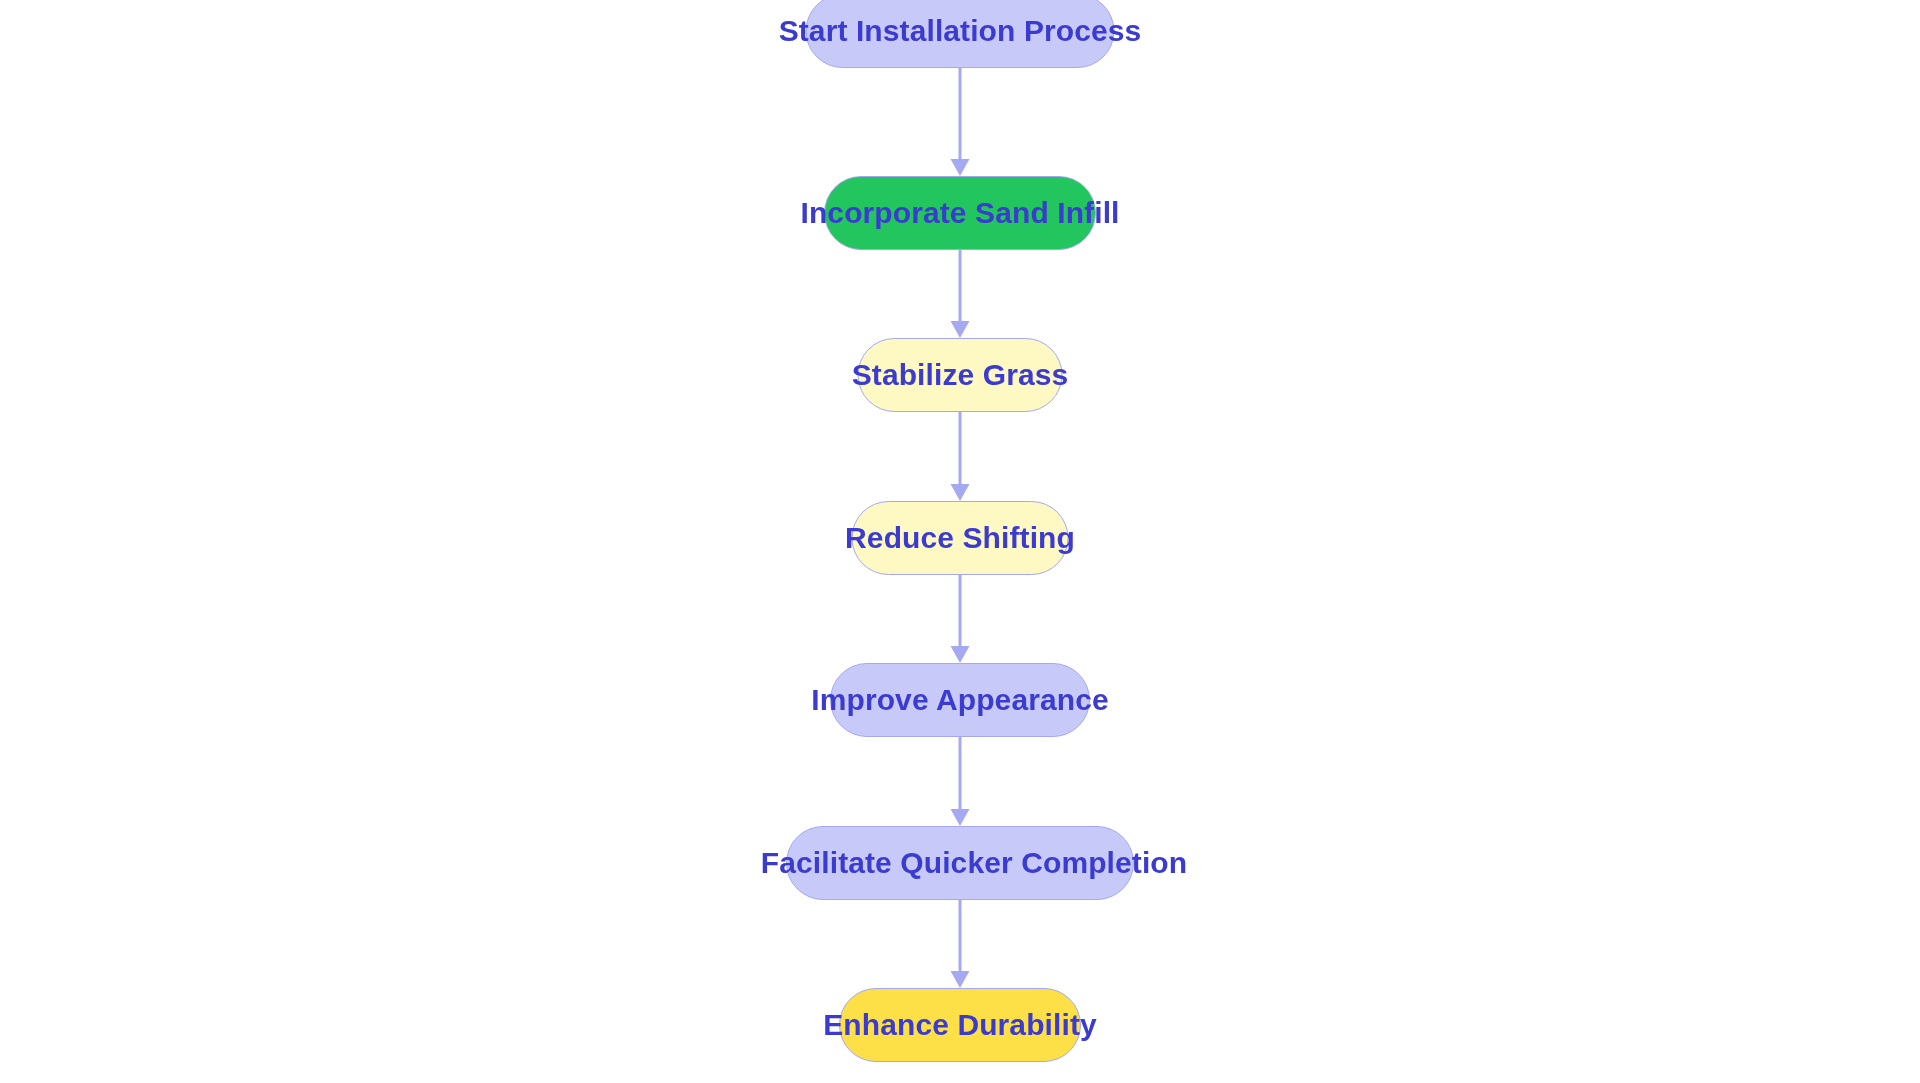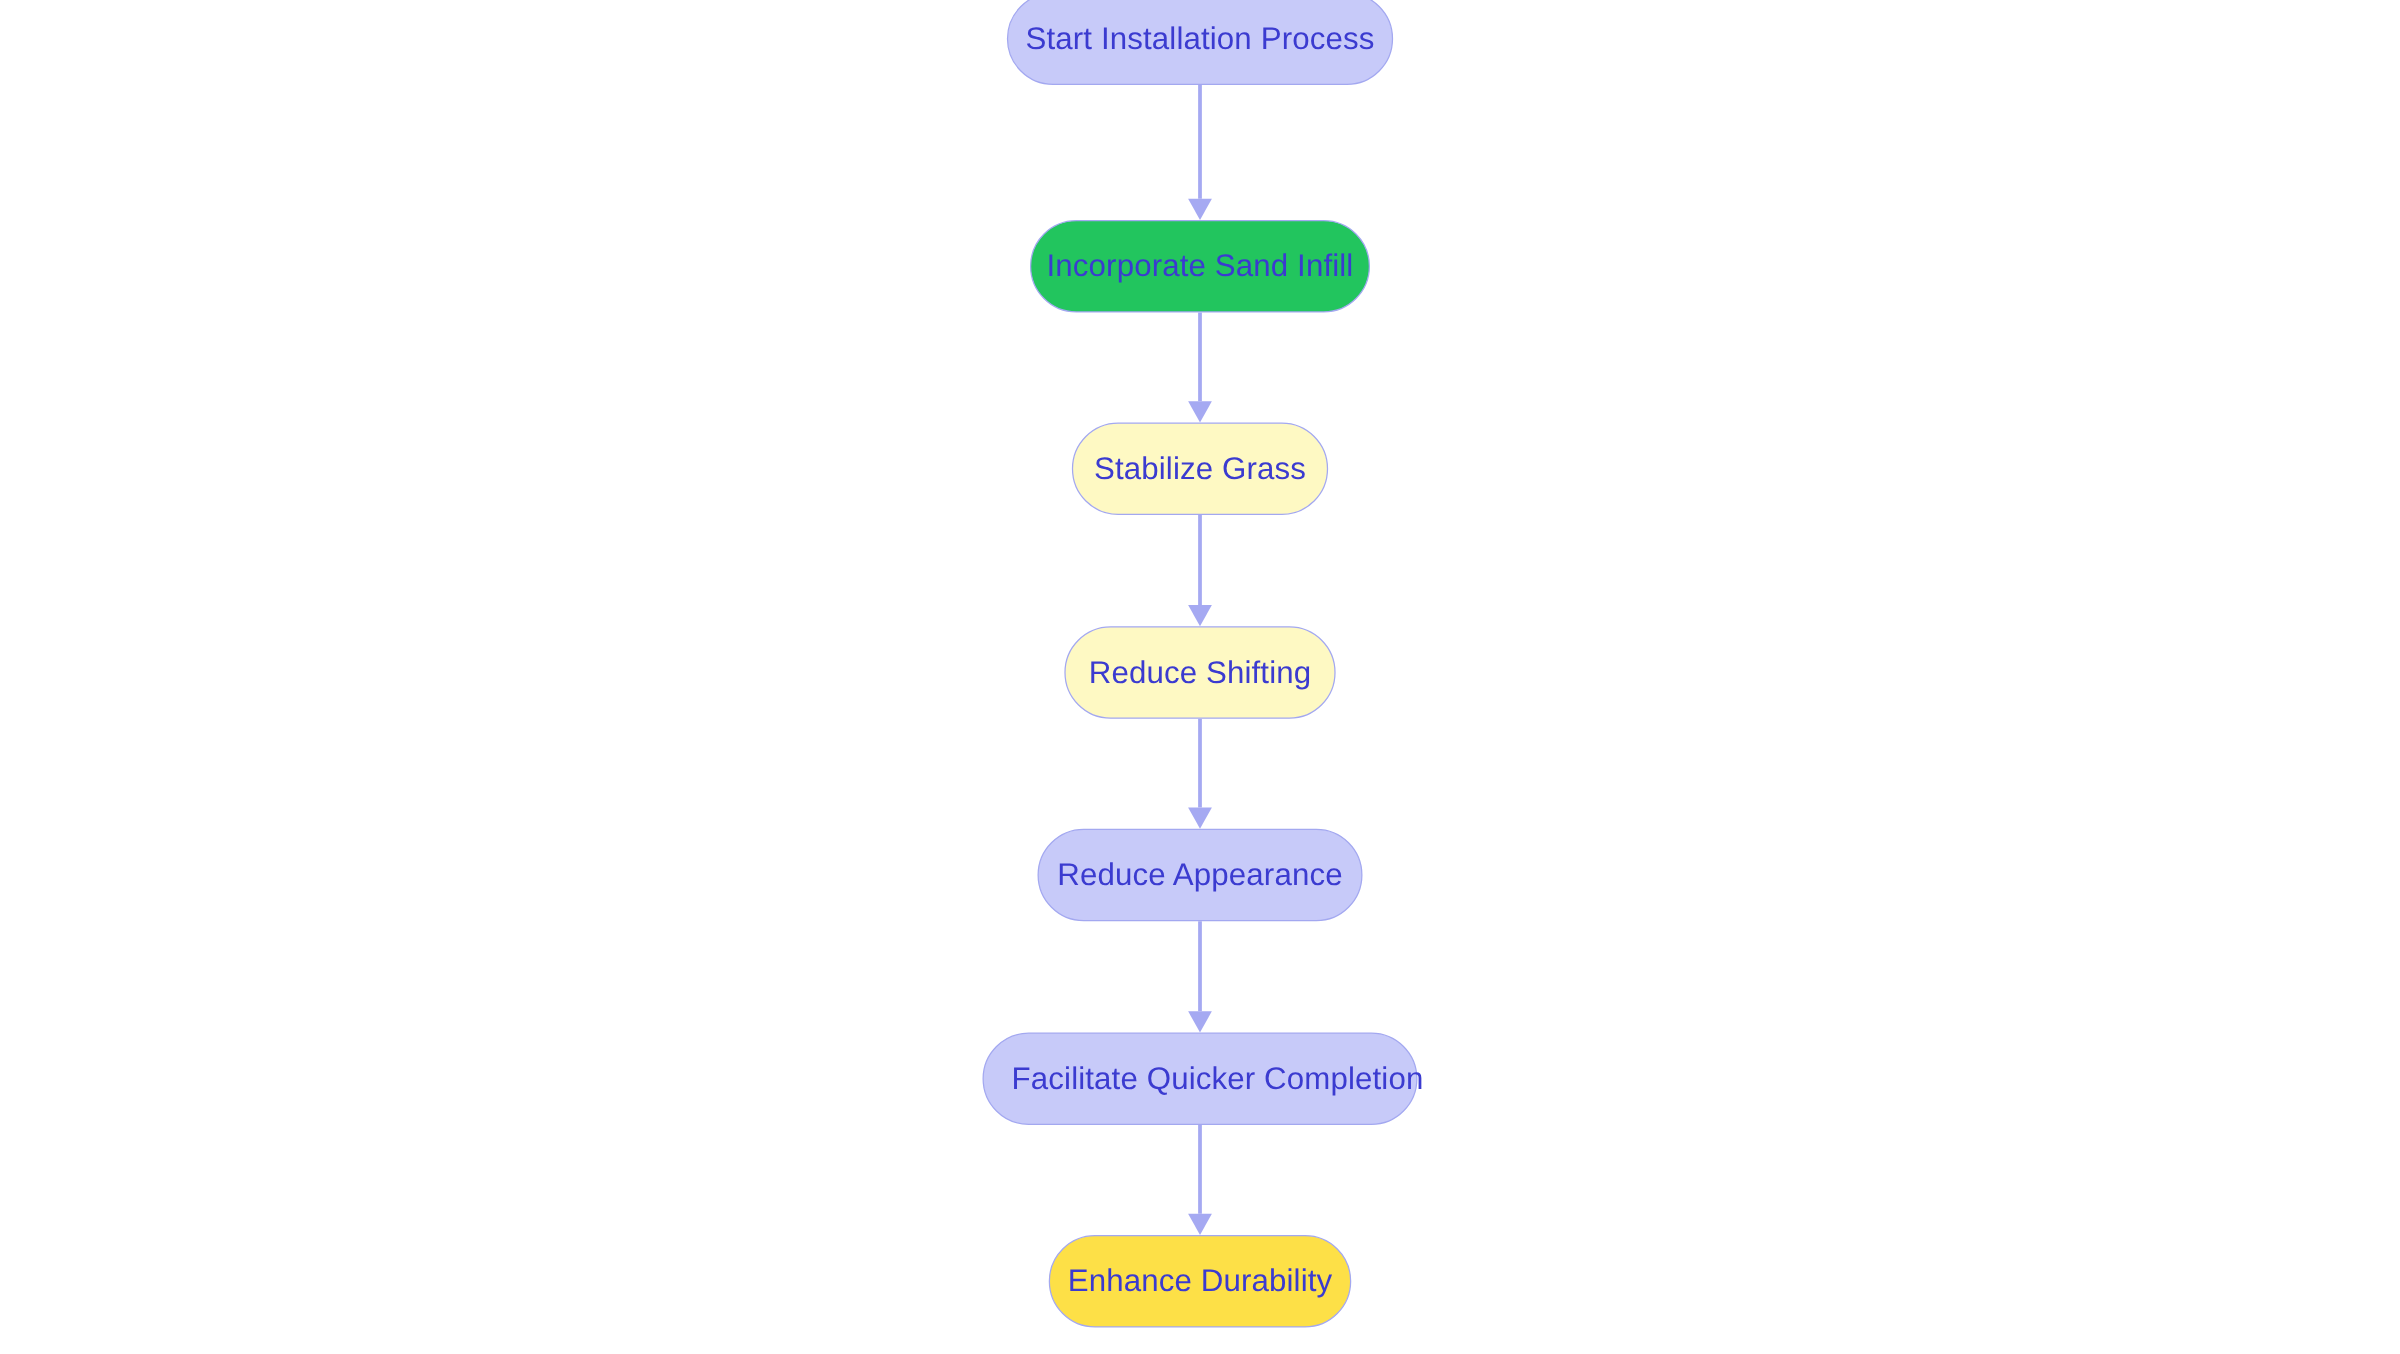--- a/index.html
+++ b/index.html
@@ -34,23 +34,23 @@
     border-radius: 37px;
     background: #c7caf9;
     border: 1.6px solid #a3a8f0;
     display: flex;
     align-items: center;
     justify-content: center;
     transform: translateX(-50%);
   }
   .node-label {
     color: #3b3bd0;
-    font-size: 25px;
+    font-size: 30px;
     font-family: "Liberation Sans", sans-serif;
-    font-weight: 400;
+    font-weight: 700;
     letter-spacing: 0.1px;
     white-space: nowrap;
     line-height: 1;
     text-align: center;
   }
   .connector {
     position: absolute;
     transform: translateX(-50%);
     width: 24px;
   }
@@ -108,21 +108,21 @@
     <div class="node" id="node-1" style="left: 960px; top: 176px; width: 272px; background: #22c55e; border-color: rgb(163, 168, 240);">
       <span class="node-label" style="color: rgb(59, 59, 208);">Incorporate Sand Infill</span>
     </div>
     <div class="node" id="node-2" style="left: 960px; top: 338px; width: 205px; background: #fef9c3; border-color: rgb(163, 168, 240);">
       <span class="node-label" style="color: rgb(59, 59, 208);">Stabilize Grass</span>
     </div>
     <div class="node" id="node-3" style="left: 960px; top: 501px; width: 217px; background: #fef9c3; border-color: rgb(163, 168, 240);">
       <span class="node-label" style="color: rgb(59, 59, 208);">Reduce Shifting</span>
     </div>
     <div class="node" id="node-4" style="left: 960px; top: 663px; width: 260px; background: rgb(199, 202, 249); border-color: rgb(163, 168, 240);">
-      <span class="node-label" style="color: rgb(59, 59, 208);">Reduce Appearance</span>
+      <span class="node-label" style="color: rgb(59, 59, 208);">Improve Appearance</span>
     </div>
     <div class="node" id="node-5" style="left: 960px; top: 826px; width: 348px; background: rgb(199, 202, 249); border-color: rgb(163, 168, 240);">
       <span class="node-label" style="color: rgb(59, 59, 208); margin-left: 28px;">Facilitate Quicker Completion</span>
     </div>
     <div class="node" id="node-6" style="left: 960px; top: 988px; width: 242px; background: #fde047; border-color: rgb(163, 168, 240);">
       <span class="node-label" style="color: rgb(59, 59, 208);">Enhance Durability</span>
     </div>
 
   </div>
 </div>

